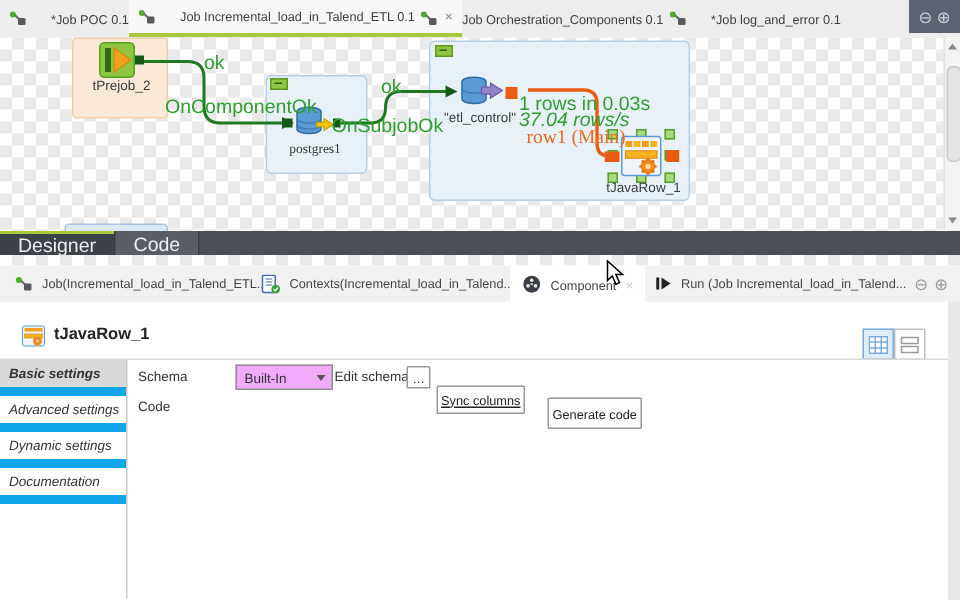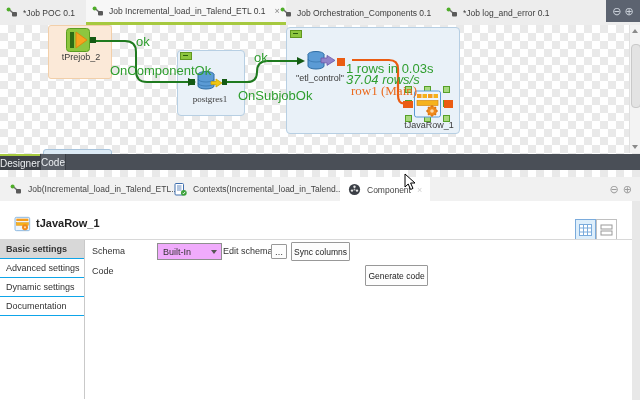--- a/index.html
+++ b/index.html
@@ -5,21 +5,21 @@
   html,body{margin:0;padding:0;background:#fff;}
   #app{position:relative;width:640px;height:400px;overflow:hidden;
        font-family:"Liberation Sans",sans-serif;color:#333;background:#fff;}
   .abs{position:absolute;}
   .checker{background-color:#fff;
     background-image:linear-gradient(45deg,#e9e9e9 25%,transparent 25%,transparent 75%,#e9e9e9 75%),
                      linear-gradient(45deg,#e9e9e9 25%,transparent 25%,transparent 75%,#e9e9e9 75%);
     background-size:16px 16px;background-position:0 0,8px 8px;}
   
   .tabbar{left:0;top:0;width:640px;height:25px;background:#ededed;border-bottom:1px solid #dcdcdc;}
-  .etab{position:absolute;top:0;height:25px;display:flex;align-items:center;gap:5px;
+  .etab{position:absolute;top:0;height:25px;display:flex;align-items:center;gap:16px;
         font-size:8.5px;color:#3c3c3c;padding:0 6px;white-space:nowrap;text-align:center;}
   .etab.active{background:#f7f7f7;border-bottom:3px solid #a6c93f;height:22px;}
   .etab .close{color:#8a8a8a;font-size:9px;margin-left:4px;}
   .corner{left:606px;top:0;width:34px;height:22px;background:#5c6370;display:flex;
           align-items:center;justify-content:center;gap:3px;color:#ccd2db;font-size:11px;}
   
   .canvas{left:0;top:25px;width:640px;height:129px;}
   .subjob{position:absolute;background:#e9f1f8;border:1px solid #b7cfe3;border-radius:4px;}
   .prejobbox{position:absolute;background:#fbe9d8;border:1px solid #f2cfa9;border-radius:3px;}
   .minusbtn{position:absolute;width:10px;height:6px;background:#8dc63f;border:1px solid #60971f;}
@@ -33,40 +33,40 @@
   .vscroll{left:629px;top:25px;width:11px;height:128px;background:#f3f3f3;border-left:1px solid #e0e0e0;}
   .scrollthumb{position:absolute;left:1px;top:19px;width:8px;height:62px;background:#e3e3e3;
                border:1px solid #c9c9c9;border-radius:4px;}
   .tri-up{width:0;height:0;border-left:3px solid transparent;border-right:3px solid transparent;
           border-bottom:4px solid #8a8a8a;position:absolute;left:2px;top:4px;}
   .tri-down{width:0;height:0;border-left:3px solid transparent;border-right:3px solid transparent;
           border-top:4px solid #8a8a8a;position:absolute;left:2px;bottom:4px;}
   
   .peek{left:43px;top:149px;width:67px;height:7px;background:#dceaf5;border:1px solid #a8c4dc;border-radius:3px 3px 0 0;}
   .designerbar{left:0;top:154px;width:640px;height:16px;background:#4a4f57;display:flex;}
-  .dtab{height:16px;display:flex;align-items:center;padding:0 0;font-size:10px;color:#eceff2;}
+  .dtab{height:16px;display:flex;align-items:center;padding:0 12px;font-size:13px;color:#eceff2;}
   .dtab.active{background:#3d4148;border-top:2px solid #a6c93f;height:14px;}
   .dtab.plain{background:#595e66;border-left:1px solid #3a3e45;border-right:1px solid #3a3e45;}
   .gapstrip{left:0;top:170px;width:640px;height:7px;}
   
   .ptabs{left:0;top:177px;width:640px;height:24px;background:#f1f1f1;border-bottom:1px solid #e0e0e0;}
   .ptab{position:absolute;top:0;height:24px;display:flex;align-items:center;gap:6px;
         font-size:8.5px;color:#444;padding:0 8px;white-space:nowrap;}
   .ptab.active{background:#ffffff;height:25px;}
   .pcorner{position:absolute;right:8px;top:0;height:24px;display:flex;align-items:center;gap:4px;
            color:#9a9a9a;font-size:11px;}
   
   .panel{left:0;top:201px;width:640px;height:199px;background:#fff;}
   .paneltitle{position:absolute;left:36px;top:217px;font-size:11px;font-weight:bold;color:#222;}
   .viewtoggle{position:absolute;width:19px;height:19px;border:1px solid #c0c0c0;background:#fff;
               display:flex;align-items:center;justify-content:center;}
   .viewtoggle.sel{border:1px solid #7aabdc;background:#ddeefb;}
   .hsep{position:absolute;left:0;top:239px;width:640px;height:1px;background:#d8d8d8;}
   .sidebar{position:absolute;left:0;top:240px;width:84px;height:159px;border-right:1px solid #c9c9c9;}
-  .sideitem{height:18px;line-height:18px;font-size:9px;color:#333;padding-left:6px;border-bottom:1px solid #0ea5e9;}
+  .sideitem{height:18px;line-height:18px;font-size:9px;color:#333;padding-left:6px;border-bottom:6px solid #0ea5e9;font-style:italic;}
   .sideitem.sel{background:#d8d8d8;font-weight:bold;}
   .formlabel{position:absolute;font-size:9px;color:#333;}
   .combo{position:absolute;left:157px;top:243px;width:58px;height:15px;border:1px solid #8f8f8f;
          background:#f0abfc;font-size:9px;display:flex;align-items:center;padding-left:5px;}
   .combo .chev{position:absolute;right:4px;top:6px;width:0;height:0;border-left:3px solid transparent;
          border-right:3px solid transparent;border-top:4px solid #555;}
   .btn{position:absolute;border:1px solid #989898;background:#fdfdfd;font-size:8.5px;color:#222;
        display:flex;align-items:center;justify-content:center;border-radius:1px;}
   .rightband{left:632px;top:201px;width:8px;height:199px;background:#e8e8e8;}
   svg{display:block;}
@@ -195,21 +195,21 @@
         <circle cx="29" cy="24" r="5" fill="#f08a1c"></circle>
         <circle cx="29" cy="24" r="1.8" fill="#fbd9a8"></circle>
         <path d="M29 18.2 v2 M29 27.8 v2 M23.2 24 h2 M32.8 24 h2 M25 20 l1.4 1.4 M33 28 l-1.4 -1.4 M25 28 l1.4 -1.4 M33 20 l-1.4 1.4" stroke="#d8700e" stroke-width="1.4"></path>
       </svg>
     </div>
     <div class="complabel" style="left:429px;top:95px;">tJavaRow_1</div>
 
     <div class="linklabel green" style="left:136px;top:9px;">ok</div>
     <div class="linklabel green" style="left:110px;top:38px;">OnComponentOk</div>
     <div class="linklabel green" style="left:254px;top:25px;">ok</div>
-    <div class="linklabel green" style="left:238px;top:51px;margin-top:12px;">OnSubjobOk</div>
+    <div class="linklabel green" style="left:221px;top:51px;">OnSubjobOk</div>
     <div class="linklabel green" style="left:346px;top:36px;">1 rows in 0.03s</div>
     <div class="linklabel green" style="left:346px;top:47px;font-style:italic;">37.04 rows/s</div>
     <div class="linklabel orange" style="left:351px;top:58px;">row1 (Main)</div>
   </div>
 
   <div class="abs vscroll">
     <div class="tri-up"></div>
     <div class="scrollthumb"></div>
     <div class="tri-down"></div>
   </div>
@@ -254,20 +254,29 @@
         <svg width="13" height="13" viewBox="0 0 13 13">
             <circle cx="6.5" cy="6.5" r="5.6" fill="#3b3f46"></circle>
             <circle cx="6.5" cy="3.8" r="1.2" fill="#e8e8e8"></circle>
             <circle cx="4" cy="7.6" r="1.2" fill="#e8e8e8"></circle>
             <circle cx="9" cy="7.6" r="1.2" fill="#e8e8e8"></circle>
             <circle cx="6.5" cy="6.5" r="0.9" fill="#bfbfbf"></circle>
           </svg>
       </span>
       <span>Component</span>
       <span style="color:#d0d0d0;font-size:9px;">×</span>
+    </div>
+    <div class="ptab" style="left:428px;">
+      <span>
+        <svg width="12" height="12" viewBox="0 0 12 12">
+            <rect x="1.5" y="2" width="2" height="8" fill="#222"></rect>
+            <path d="M5 2 L11 6 L5 10 Z" fill="#222"></path>
+          </svg>
+      </span>
+      <span>Run (Job Incremental_load_in_Talend...</span>
     </div>
     <div class="pcorner">
       <span>⊖</span>
       <span>⊕</span>
     </div>
   </div>
 
   <div class="abs panel">
     <div class="abs" style="left:14px;top:15px;">
       <svg width="18" height="16" viewBox="0 0 26 24">
@@ -305,21 +314,21 @@
       <div class="sideitem">Documentation</div>
     </div>
 
     <div class="formlabel" style="left:92px;top:45px;">Schema</div>
     <div class="combo" style="top:42px;">
       <span>Built-In</span>
       <span class="chev"></span>
     </div>
     <div class="formlabel" style="left:223px;top:45px;">Edit schema</div>
     <div class="btn" style="left:271px;top:43px;width:14px;height:13px;">…</div>
-    <div class="btn" style="left:291px;top:41px;width:57px;height:17px;">Sync columns</div>
+    <div class="btn" style="left:291px;top:56px;width:57px;height:17px;text-decoration:underline;">Sync columns</div>
 
     <div class="formlabel" style="left:92px;top:65px;">Code</div>
     <div class="btn" style="left:365px;top:64px;width:61px;height:19px;">Generate code</div>
 
   </div>
 
   <div class="abs rightband"></div>
 
   <svg class="abs" style="left:404px;top:173px;z-index:50;" width="13" height="19" viewBox="0 0 13 19">
     <polygon points="1,1 1,14 4.2,11 6.6,16.5 9,15.4 6.6,10 11,10" fill="#fff" stroke="#000" stroke-width="1"></polygon>

